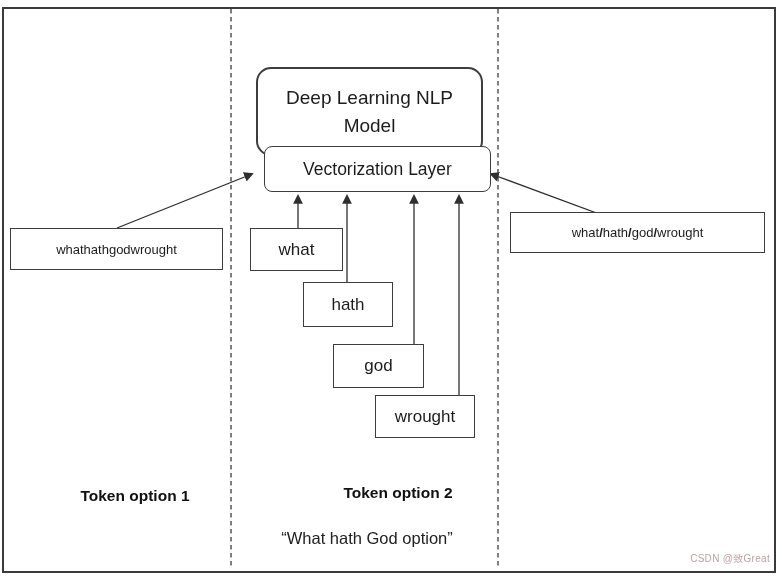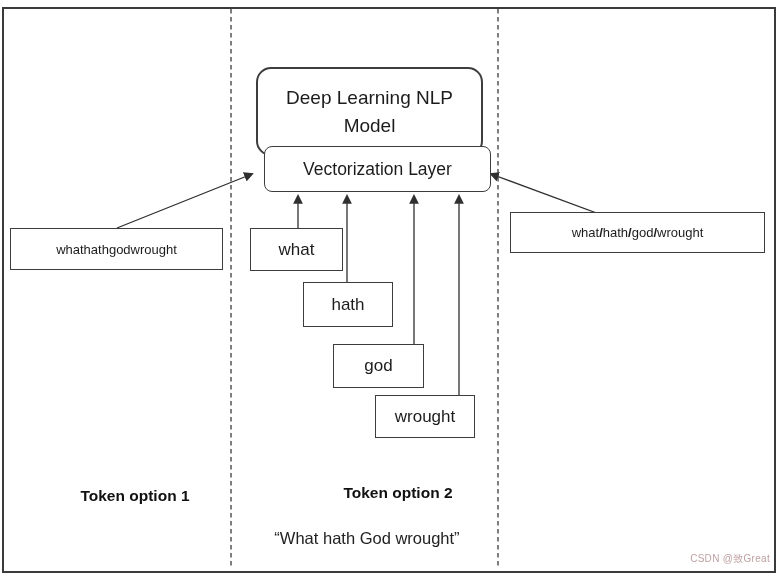--- a/index.html
+++ b/index.html
@@ -91,17 +91,17 @@
     <span>wrought</span>
   </div>
 
   <div class="box opt-box" style="left:510px;top:212px;width:255px;height:41px;">
     <span><span>what</span><b class="slash">/</b><span>hath</span><b class="slash">/</b><span>god</span><b class="slash">/</b><span>wrought</span></span>
   </div>
 
   <div class="col-label" style="left:0px;top:487px;width:208px;">Token option 1</div>
   <div class="col-label" style="left:242px;top:484px;width:250px;">Token option 2</div>
 
-  <div class="quote" style="left:242px;top:529px;width:250px;">“What hath God wrought”</div>
+  <div class="quote" style="left:242px;top:529px;width:250px;">“What hath God option”</div>
 
   <div class="watermark">CSDN @致Great</div>
 
 </div>
 
 </body></html>

